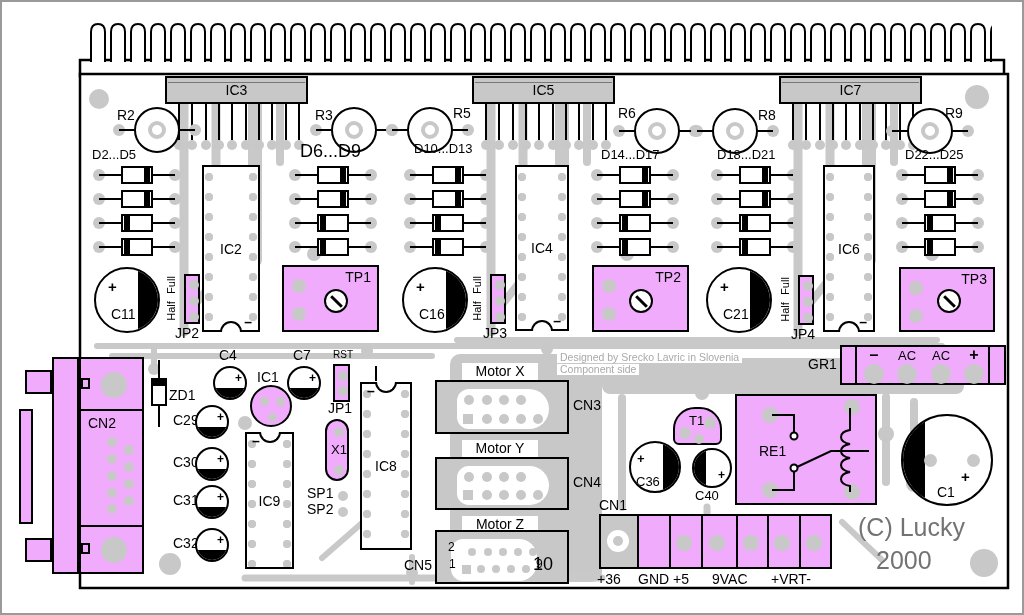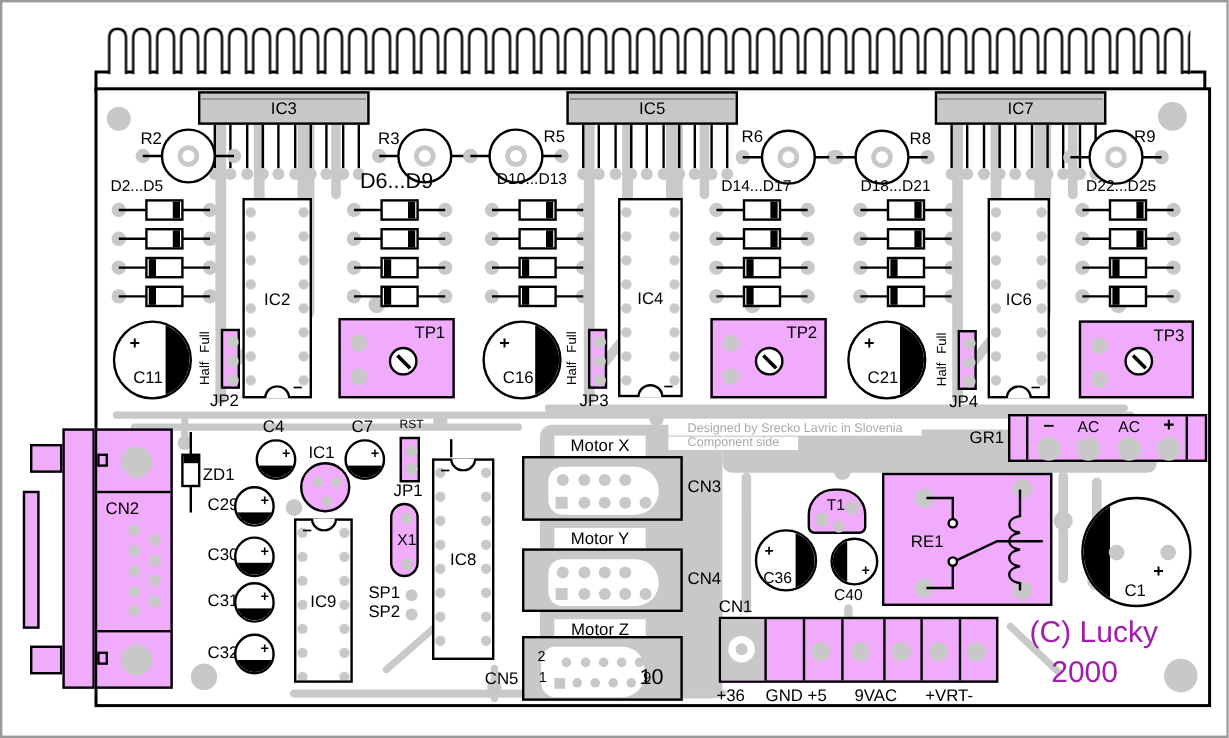--- a/index.html
+++ b/index.html
@@ -32,22 +32,22 @@
           border:2px solid #000;border-bottom:none;border-radius:11px 11px 0 0;background:#fff;box-sizing:border-box}
   .notchT{position:absolute;left:50%;margin-left:-11px;top:-2px;width:22px;height:11px;
           border:2px solid #000;border-top:none;border-radius:0 0 11px 11px;background:#fff;box-sizing:border-box}
   .vtext{position:absolute;font-size:11px;width:30px;height:12px;text-align:center;
          transform:rotate(-90deg);white-space:nowrap;z-index:2}
   .screw{position:absolute;width:24px;height:24px;border:2px solid #000;border-radius:50%;
          background:#fff;box-sizing:border-box}
   .slot{position:absolute;left:50%;top:50%;width:3px;height:15px;margin:-7px 0 0 -1px;
         background:#000;transform:rotate(-45deg)}
   .title-chip{background:#fff;padding:1px 4px;text-align:center}
-  .wm{color:#a9a9a9;font-size:10.5px;background:#fff;padding:0 16px}
-  .copy{color:#a21caf;font-size:25px}
+  .wm{color:#a9a9a9;font-size:10.5px;background:#fff;padding:0 3px}
+  .copy{color:#737373;font-size:25px}
 </style>
 </head>
 <body>
 
 <div id="stage">
 
 <svg id="artwork" width="1024" height="615" viewBox="0 0 1024 615">
   <defs>
     <pattern id="fins" x="86" y="19" width="20" height="41" patternUnits="userSpaceOnUse">
       <path d="M3,41 V11 Q3,3 10,3 Q17,3 17,11 V41" fill="#fff" stroke="#000" stroke-width="2"></path>

